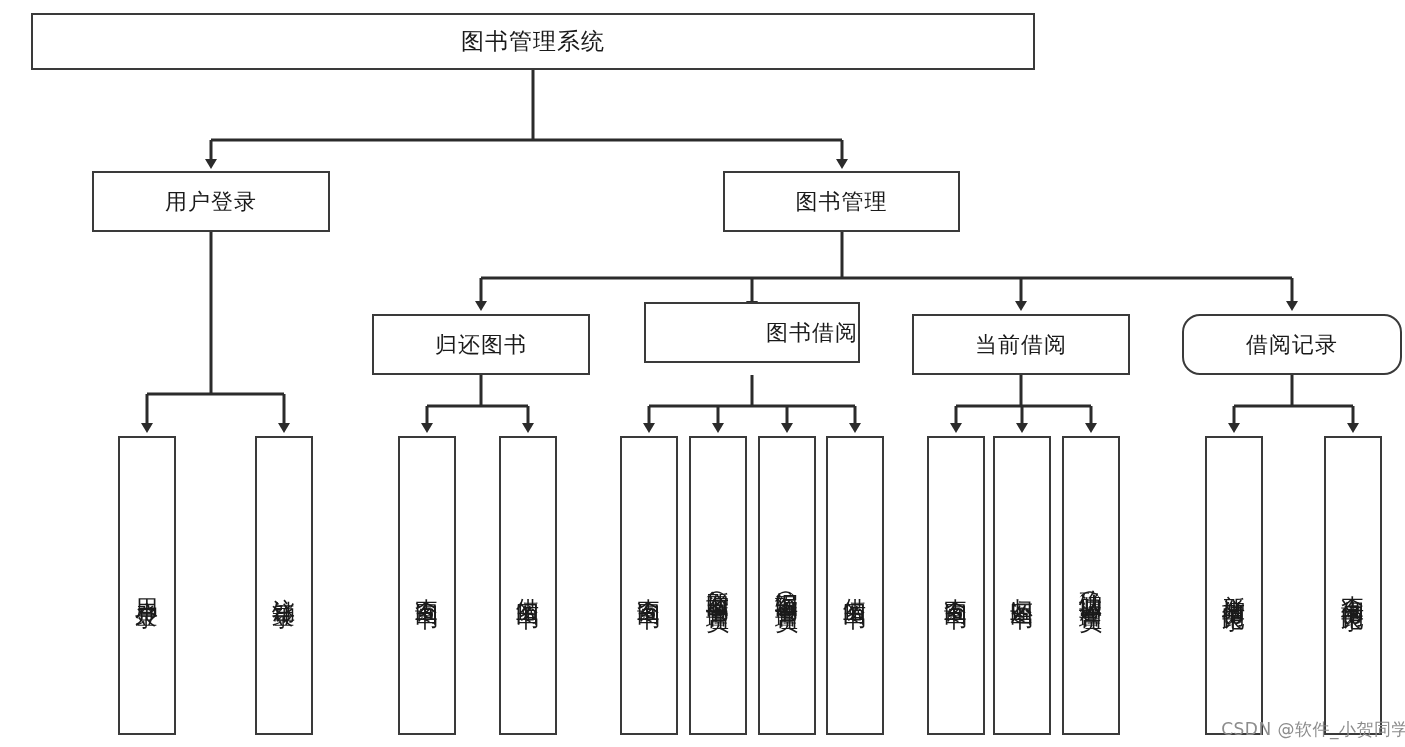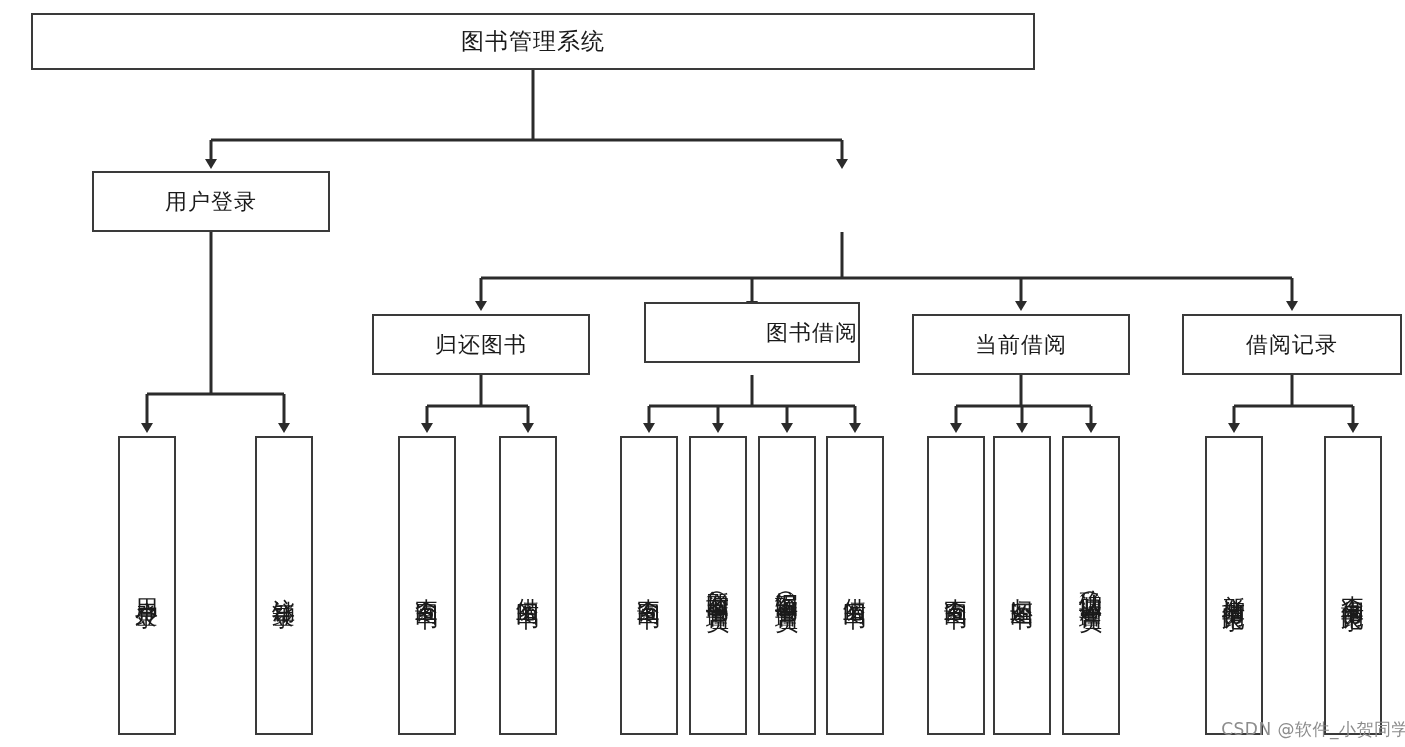--- a/index.html
+++ b/index.html
@@ -127,31 +127,34 @@
     </g>
   </svg>
 
   <div class="node h root" style="left:19px; top:13px; width:1004px; height:57px;">
     <span>图书管理系统</span>
   </div>
 
   <div class="node h" style="left:80px; top:171px; width:238px; height:61px;">
     <span>用户登录</span>
   </div>
+  <div class="node h" style="left:711px; top:171px; width:237px; height:61px;">
+    <span>图书管理</span>
+  </div>
 
   <div class="node h" style="left:360px; top:314px; width:218px; height:61px;">
     <span>归还图书</span>
   </div>
   <div class="node h" style="left:632px; top:302px; width:216px; height:61px;justify-content:flex-end;">
     <span>图书借阅</span>
   </div>
   <div class="node h" style="left:900px; top:314px; width:218px; height:61px;justify-content:center;">
     <span>当前借阅</span>
   </div>
-  <div class="node h" style="left:1170px; top:314px; width:220px; height:61px;">
+  <div class="node h" style="left:1170px; top:314px; width:220px; height:61px;border-radius:18px;">
     <span>借阅记录</span>
   </div>
 
   <div class="node v" style="left:106px; top:436px; width:58px; height:299px;">
     <span class="vtext">用户登录</span>
   </div>
   <div class="node v" style="left:243px; top:436px; width:58px; height:299px;">
     <span class="vtext">注销登录</span>
   </div>
   <div class="node v" style="left:386px; top:436px; width:58px; height:299px;">

